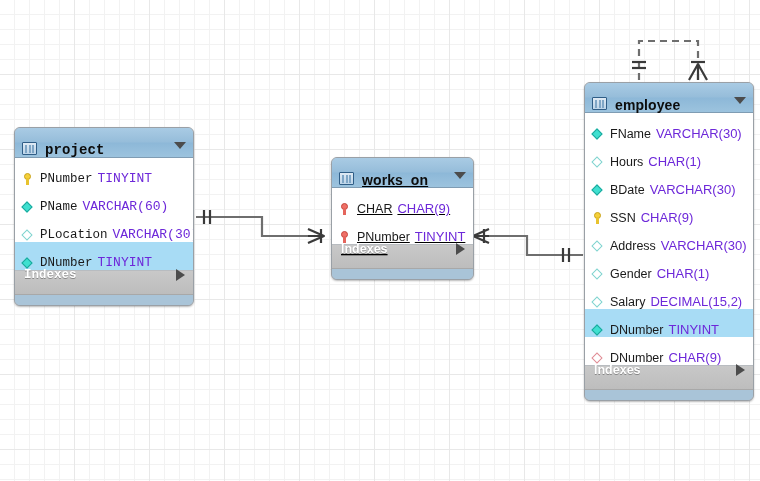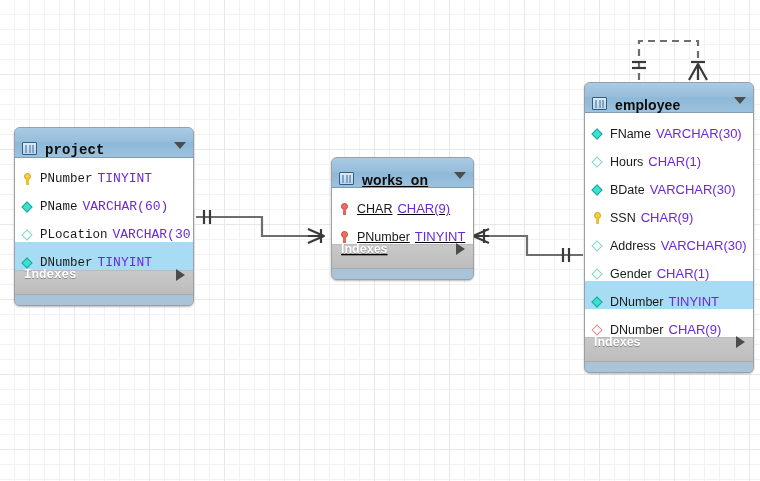--- a/index.html
+++ b/index.html
@@ -380,20 +380,27 @@
           <span class="col-name">Address</span>
           <span class="col-type">VARCHAR(30)</span>
         </div>
         <div class="col-row">
           <span class="col-icon">
             <span class="dia cyan-hollow"></span>
           </span>
           <span class="col-name">Gender</span>
           <span class="col-type">CHAR(1)</span>
         </div>
+        <div class="col-row">
+          <span class="col-icon">
+            <span class="dia cyan-hollow"></span>
+          </span>
+          <span class="col-name">Salary</span>
+          <span class="col-type">DECIMAL(15,2)</span>
+        </div>
         <div class="col-row selected">
           <span class="col-icon">
             <span class="dia cyan-filled"></span>
           </span>
           <span class="col-name">DNumber</span>
           <span class="col-type">TINYINT</span>
         </div>
         <div class="col-row">
           <span class="col-icon">
             <span class="dia red-hollow"></span>

